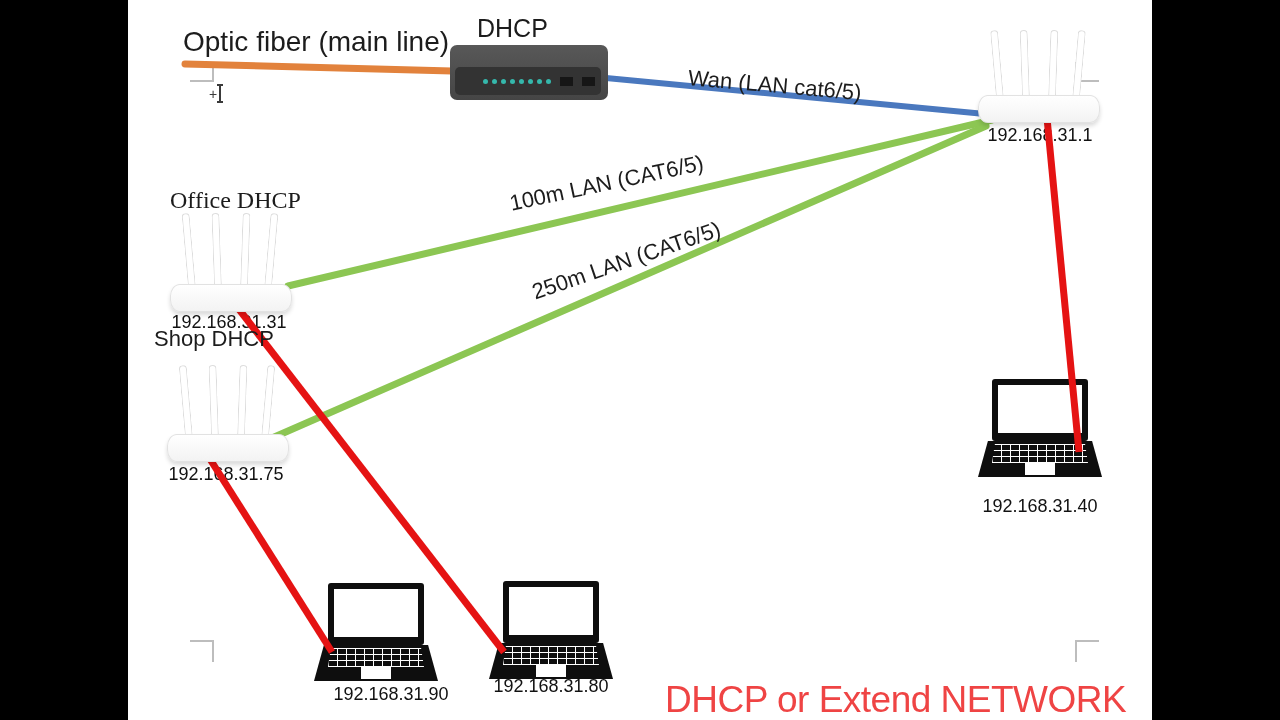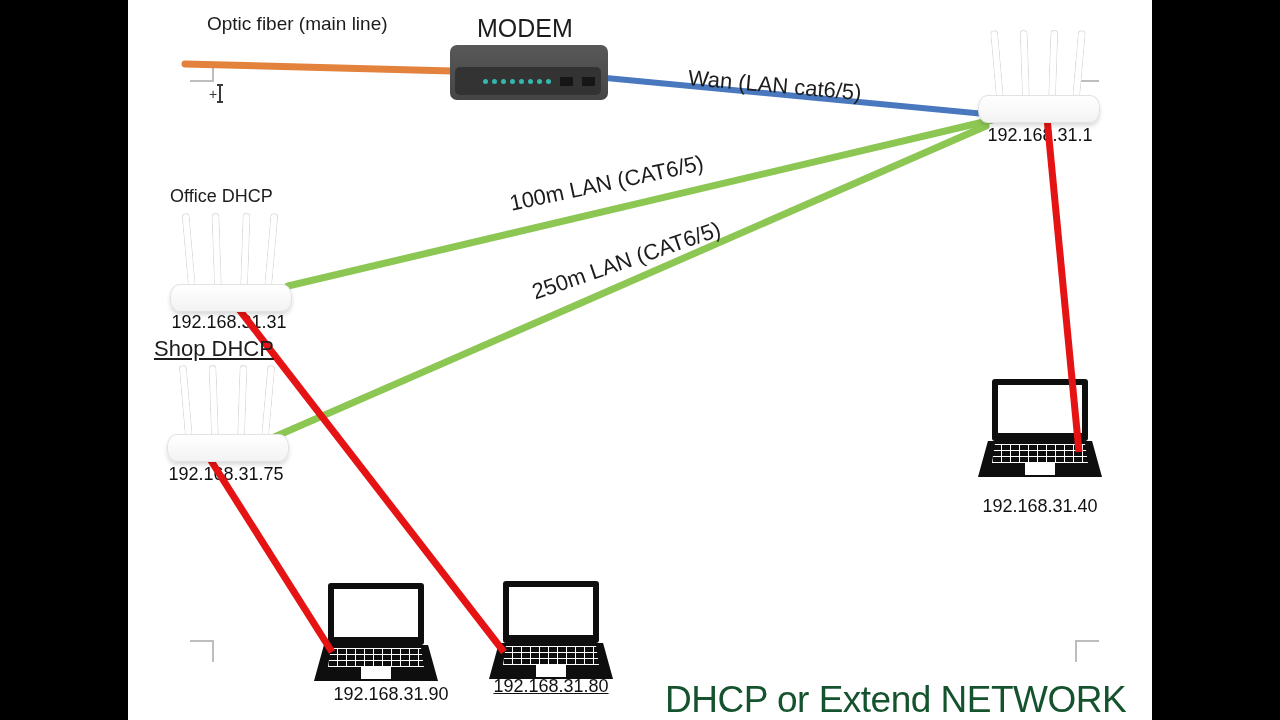--- a/index.html
+++ b/index.html
@@ -44,21 +44,21 @@
   .kbd{position:absolute;left:14px;right:14px;top:3px;height:19px;background-color:#0e0e0e;
        background-image:repeating-linear-gradient(90deg,#fff 0 1px,transparent 1px 9px),
                         repeating-linear-gradient(0deg,#fff 0 1px,transparent 1px 6px);
        clip-path:polygon(3% 0,97% 0,100% 100%,0 100%);}
   .pad{position:absolute;left:50%;transform:translateX(-50%);bottom:2px;width:30px;height:12px;background:#fff;}
 
   
   .lbl{position:absolute;white-space:nowrap;color:#1c1c1c;z-index:4;line-height:1.1;}
   .rot{transform-origin:left center;}
   .ip{position:absolute;font-size:18px;color:#111;text-align:center;z-index:1;white-space:nowrap;}
-  .caption{position:absolute;font-size:37px;color:#14532d;z-index:4;white-space:nowrap;letter-spacing:-0.5px;text-align:right;}
+  .caption{position:absolute;font-size:37px;color:#ef4444;z-index:4;white-space:nowrap;letter-spacing:-0.5px;text-align:right;}
 
   
   .corner{position:absolute;width:22px;height:18px;border:0 solid #bdbdbd;z-index:0;}
   .c-tl{left:190px;top:62px;border-right-width:2px;border-bottom-width:2px;}
   .c-bl{left:190px;top:640px;border-right-width:2px;border-top-width:2px;height:20px;}
   .c-br{left:1075px;top:640px;border-left-width:2px;border-top-width:2px;height:20px;}
   .c-tr{left:1075px;top:62px;border-left-width:2px;border-bottom-width:2px;}
   .type-cursor{position:absolute;left:209px;top:84px;display:flex;align-items:center;gap:2px;
                color:#3a3a3a;font-size:14px;z-index:0;}
   .ibeam{width:2px;height:19px;background:#3a3a3a;position:relative;display:inline-block;}
@@ -102,21 +102,21 @@
         <div class="kbd"></div>
         <div class="pad"></div>
       </div>
   </div>
 
   <div class="ip" style="left:975px;top:125px;width:130px;">192.168.31.1</div>
   <div class="ip" style="left:164px;top:312px;width:130px;">192.168.31.31</div>
   <div class="ip" style="left:161px;top:464px;width:130px;">192.168.31.75</div>
   <div class="ip" style="left:973px;top:496px;width:134px;">192.168.31.40</div>
   <div class="ip" style="left:324px;top:684px;width:134px;">192.168.31.90</div>
-  <div class="ip" style="left:484px;top:676px;width:134px;text-decoration:underline;">192.168.31.80</div>
+  <div class="ip" style="left:484px;top:676px;width:134px;">192.168.31.80</div>
 
   <svg class="wires" viewBox="0 0 1280 720">
     <line class="w-orange" x1="185" y1="64" x2="452" y2="71"></line>
     <line class="w-blue" x1="606" y1="78" x2="985" y2="114"></line>
     <line class="w-green" x1="288" y1="286" x2="992" y2="120"></line>
     <line class="w-green" x1="272" y1="438" x2="986" y2="126"></line>
     <line class="w-red" x1="1047" y1="118" x2="1079" y2="452"></line>
     <line class="w-red" x1="231" y1="299" x2="504" y2="652"></line>
     <line class="w-red" x1="203" y1="448" x2="332" y2="652"></line>
   </svg>
@@ -151,24 +151,24 @@
     <div class="rbody"></div>
   </div>
   <div class="router" style="left:167px;top:365px;width:122px;height:97px;">
     <i class="ant a1"></i>
       <i class="ant a2"></i>
       <i class="ant a3"></i>
       <i class="ant a4"></i>
     <div class="rbody"></div>
   </div>
 
-  <div class="lbl" style="left:183px;top:14px;font-size:19px;margin-left:24px;">Optic fiber (main line)</div>
-  <div class="lbl" style="left:477px;top:15px;font-size:25px;">MODEM</div>
-  <div class="lbl" style="left:170px;top:187px;font-size:18px;">Office DHCP</div>
-  <div class="lbl" style="left:154px;top:337px;font-size:22px;text-decoration:underline;">Shop DHCP</div>
+  <div class="lbl" style="left:183px;top:27px;font-size:28px;">Optic fiber (main line)</div>
+  <div class="lbl" style="left:477px;top:15px;font-size:25px;">DHCP</div>
+  <div class="lbl" style="left:170px;top:187px;font-size:24px;font-family:Liberation Serif, serif;">Office DHCP</div>
+  <div class="lbl" style="left:154px;top:327px;font-size:22px;">Shop DHCP</div>
 
   <div class="lbl rot" style="left:688px;top:66px;font-size:22px;transform:rotate(5deg);">Wan (LAN cat6/5)</div>
   <div class="lbl rot" style="left:510px;top:192px;font-size:22px;transform:rotate(-12deg);">100m LAN (CAT6/5)</div>
   <div class="lbl rot" style="left:533px;top:281px;font-size:22px;transform:rotate(-19deg);">250m LAN (CAT6/5)</div>
 
   <div class="caption" style="left:665px;top:679px;">DHCP or Extend NETWORK</div>
 
 </div>
 
 </body></html>

